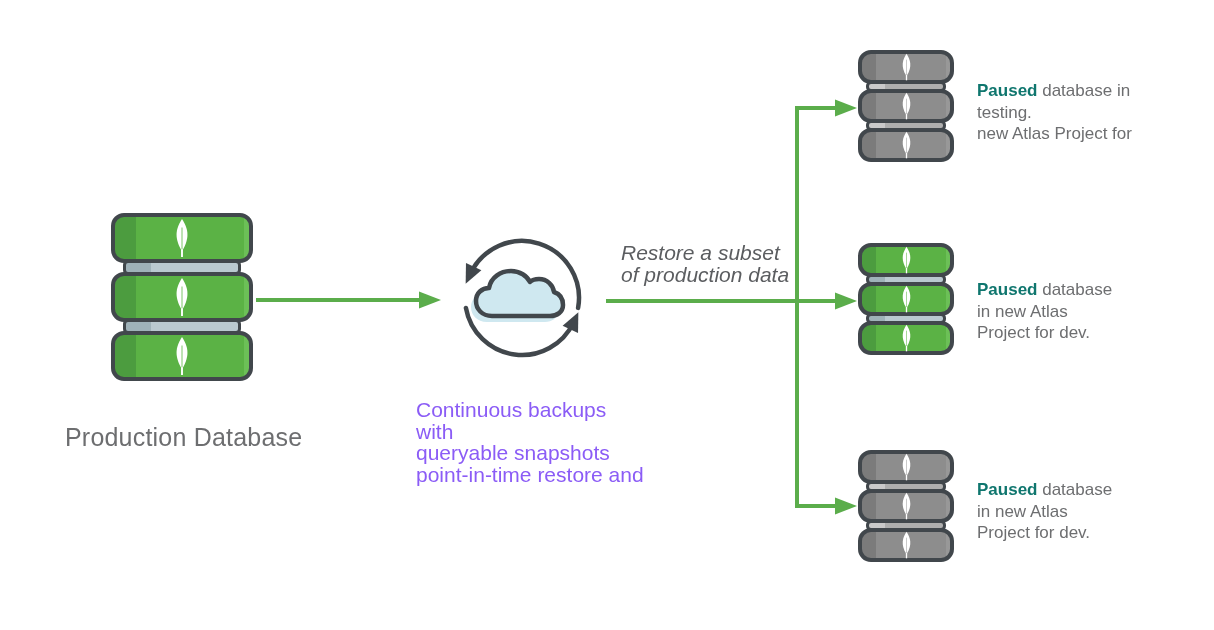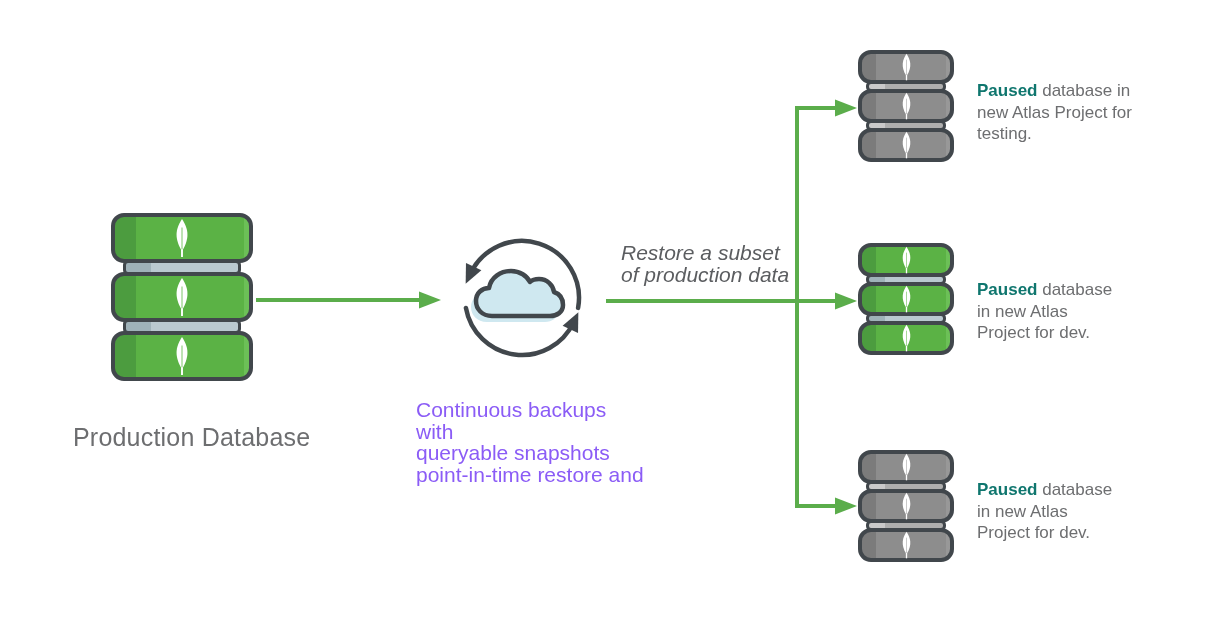--- a/index.html
+++ b/index.html
@@ -31,21 +31,21 @@
   .db.green .sep{background:linear-gradient(90deg,#9fb2b9 0 22%,#bac9d0 22%);}
   .db.gray{--vein:#c6c6c6;}
   .db.gray .seg{background:linear-gradient(90deg,#7b7b7b 0 16%,#8d8d8d 16% 96%,#989898 96%);}
   .db.gray .sep{background:linear-gradient(90deg,#c9c9c9 0 22%,#aeaeae 22%);}
 
   .leaf{width:22px;height:40px;}
   .db.small .leaf{width:15px;height:28px;}
 
   
   .db-label{
-    position:absolute;left:73px;top:423px;width:240px;
+    position:absolute;left:65px;top:423px;width:240px;
     font-size:25px;color:#6d6e70;letter-spacing:.2px;
   }
   .caption{
     position:absolute;left:416px;top:399px;width:230px;
     font-size:21px;line-height:21.5px;color:#8b5cf6;
   }
   .note-italic{
     position:absolute;left:621px;top:242px;width:220px;
     font-size:21px;line-height:21.5px;font-style:italic;color:#5b5d60;
   }
@@ -152,22 +152,22 @@
     </div>
     <div class="sep"></div>
     <div class="seg">
       <svg class="leaf" viewBox="0 0 22 42">
           <use href="#leafshape"></use>
         </svg>
     </div>
   </div>
   <div class="target-text" style="top:80px">
     <div><b>Paused</b><span> database in</span></div>
+    <div>testing.</div>
     <div>new Atlas Project for</div>
-    <div>testing.</div>
   </div>
 
   <div class="db small green" style="left:858px;top:243px">
     <div class="seg">
       <svg class="leaf" viewBox="0 0 22 42">
           <use href="#leafshape"></use>
         </svg>
     </div>
     <div class="sep"></div>
     <div class="seg">

